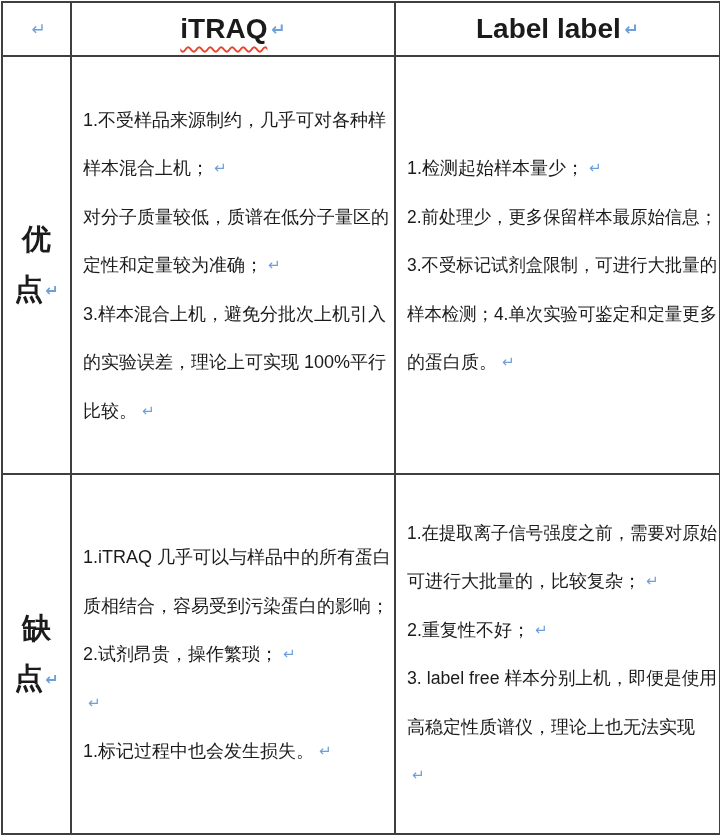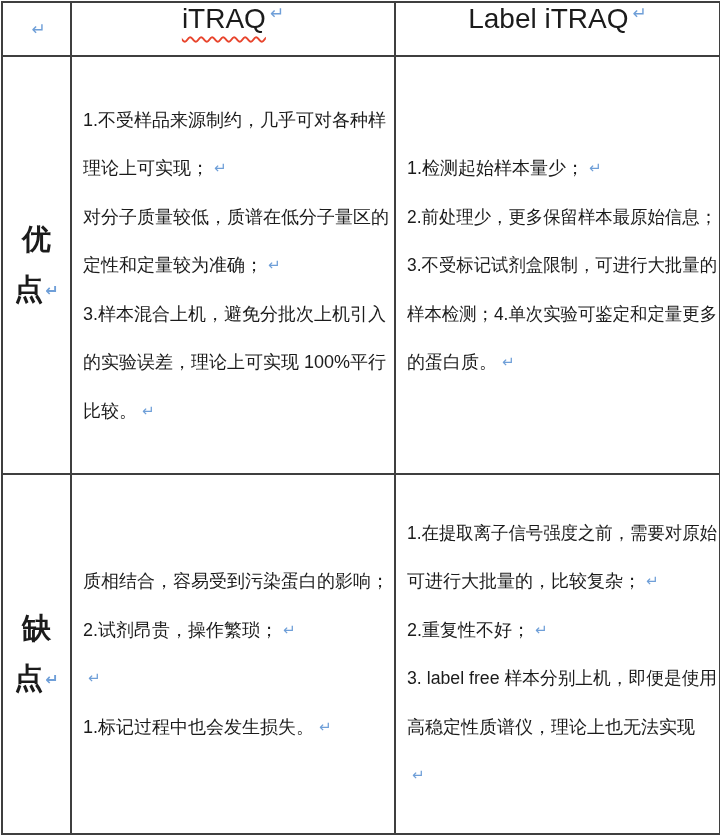--- a/index.html
+++ b/index.html
@@ -19,22 +19,22 @@
     position:absolute;top:1px;left:1px;
     display:grid;
     grid-template-columns:67px 322px 323px;
     grid-template-rows:52px 416px 358px;
     gap:2px;
     background:var(--border);
     border:2px solid var(--border);
   }
   .cell{background:#fff;overflow:hidden;}
   .hcell{
-    display:flex;align-items:flex-start;justify-content:center;
-    font-weight:normal;font-size:28px;letter-spacing:0px;
+    display:flex;align-items:center;justify-content:center;
+    font-weight:bold;font-size:28px;letter-spacing:0px;
   }
   .corner{display:flex;align-items:center;justify-content:center;}
   .labelcell{
     display:flex;flex-direction:column;align-items:center;justify-content:center;
     font-weight:bold;font-size:29px;
   }
   .lline{height:50px;display:flex;align-items:center;}
   .body{
     display:flex;flex-direction:column;justify-content:center;
     padding:0 2px 0 11px;font-size:18px;
@@ -62,39 +62,39 @@
   <div class="grid">
 
     <div class="cell corner">
       <span class="mark hdr">↵</span>
     </div>
     <div class="cell hcell">
       <span class="squiggle">iTRAQ</span>
       <span class="mark hdr">↵</span>
     </div>
     <div class="cell hcell">
-      <span>Label iTRAQ</span>
+      <span>Label label</span>
       <span class="mark hdr">↵</span>
     </div>
 
     <div class="cell labelcell">
       <div class="lline">
         <span>优</span>
       </div>
       <div class="lline">
         <span>点</span>
         <span class="mark">↵</span>
       </div>
     </div>
     <div class="cell body">
         <div class="tline">
           <span>1.不受样品来源制约，几乎可对各种样</span>
         </div>
         <div class="tline">
-          <span>理论上可实现；</span>
+          <span>样本混合上机；</span>
           <span class="mark">↵</span>
         </div>
         <div class="tline">
           <span>对分子质量较低，质谱在低分子量区的</span>
         </div>
         <div class="tline">
           <span>定性和定量较为准确；</span>
           <span class="mark">↵</span>
         </div>
         <div class="tline">
@@ -132,20 +132,23 @@
       <div class="lline">
         <span>缺</span>
       </div>
       <div class="lline">
         <span>点</span>
         <span class="mark">↵</span>
       </div>
     </div>
     <div class="cell body">
         <div class="tline">
+          <span>1.iTRAQ 几乎可以与样品中的所有蛋白</span>
+        </div>
+        <div class="tline">
           <span>质相结合，容易受到污染蛋白的影响；</span>
         </div>
         <div class="tline">
           <span>2.试剂昂贵，操作繁琐；</span>
           <span class="mark">↵</span>
         </div>
         <div class="tline">
           <span class="mark">↵</span>
         </div>
         <div class="tline">

